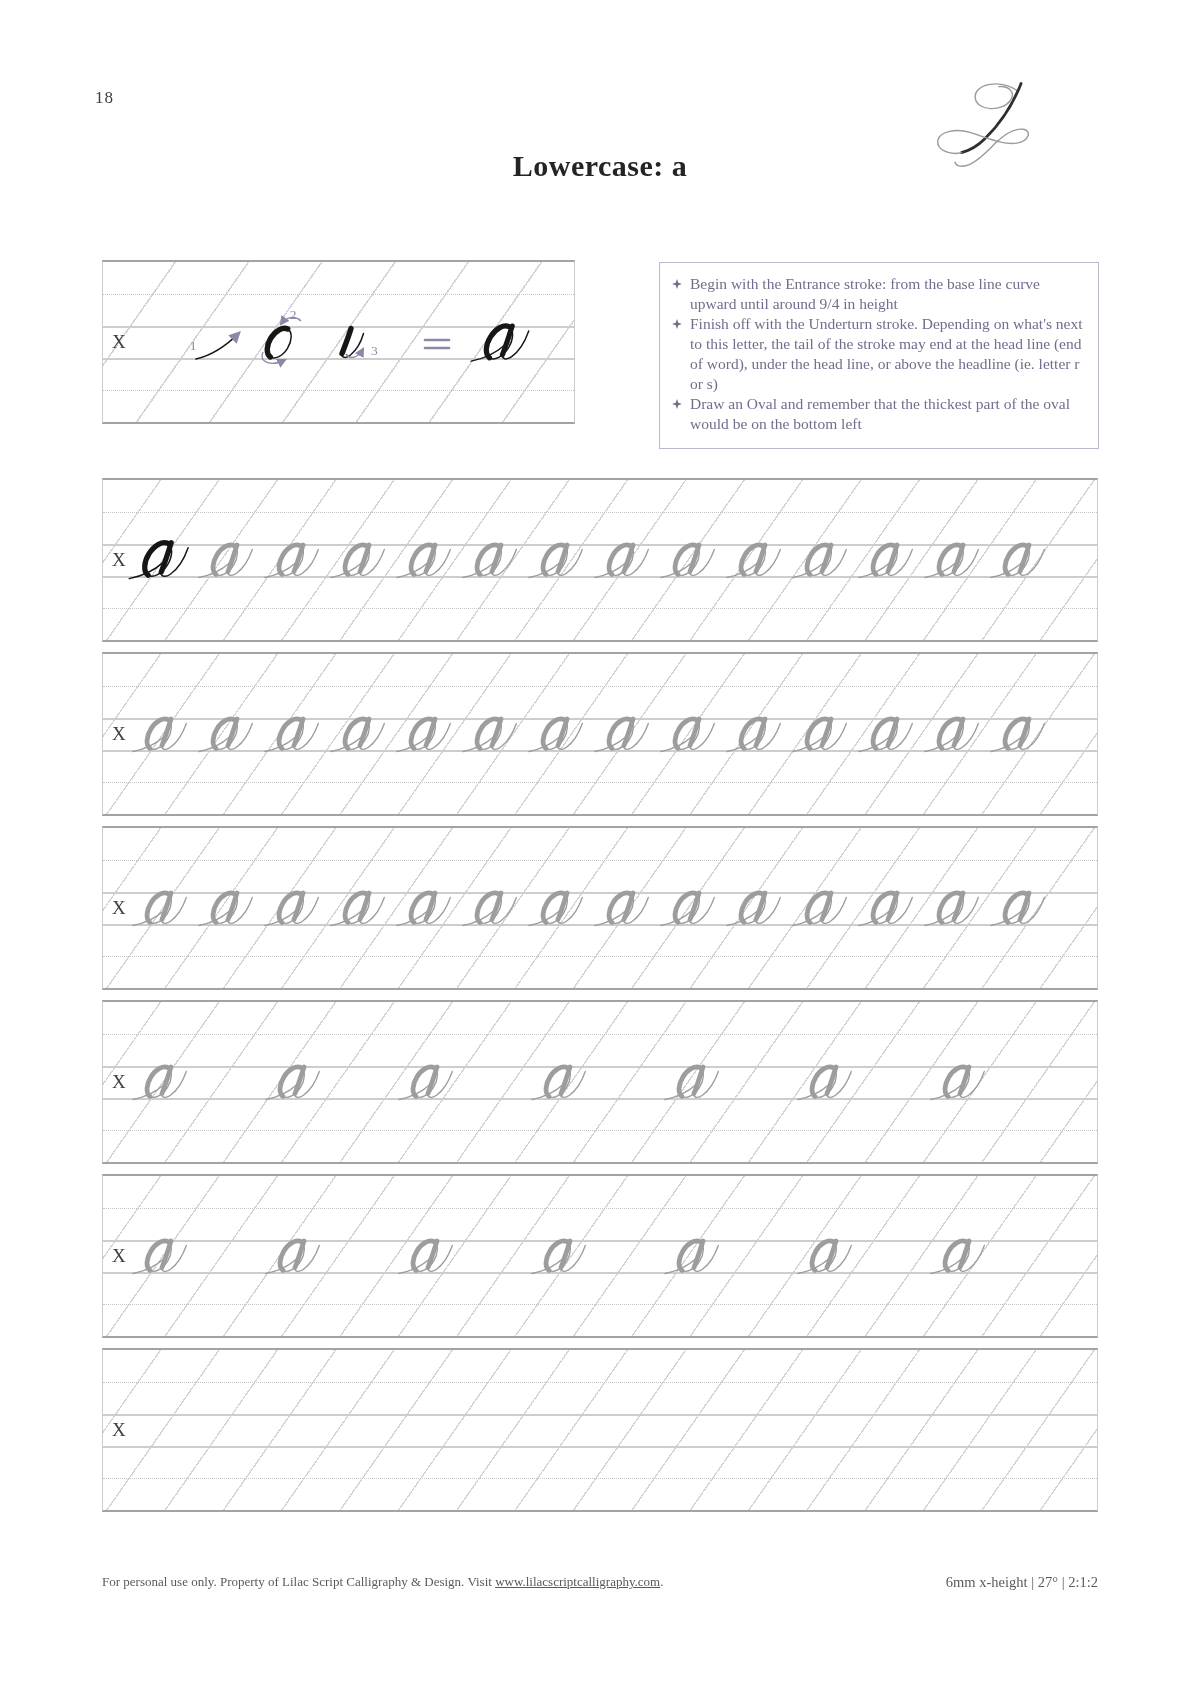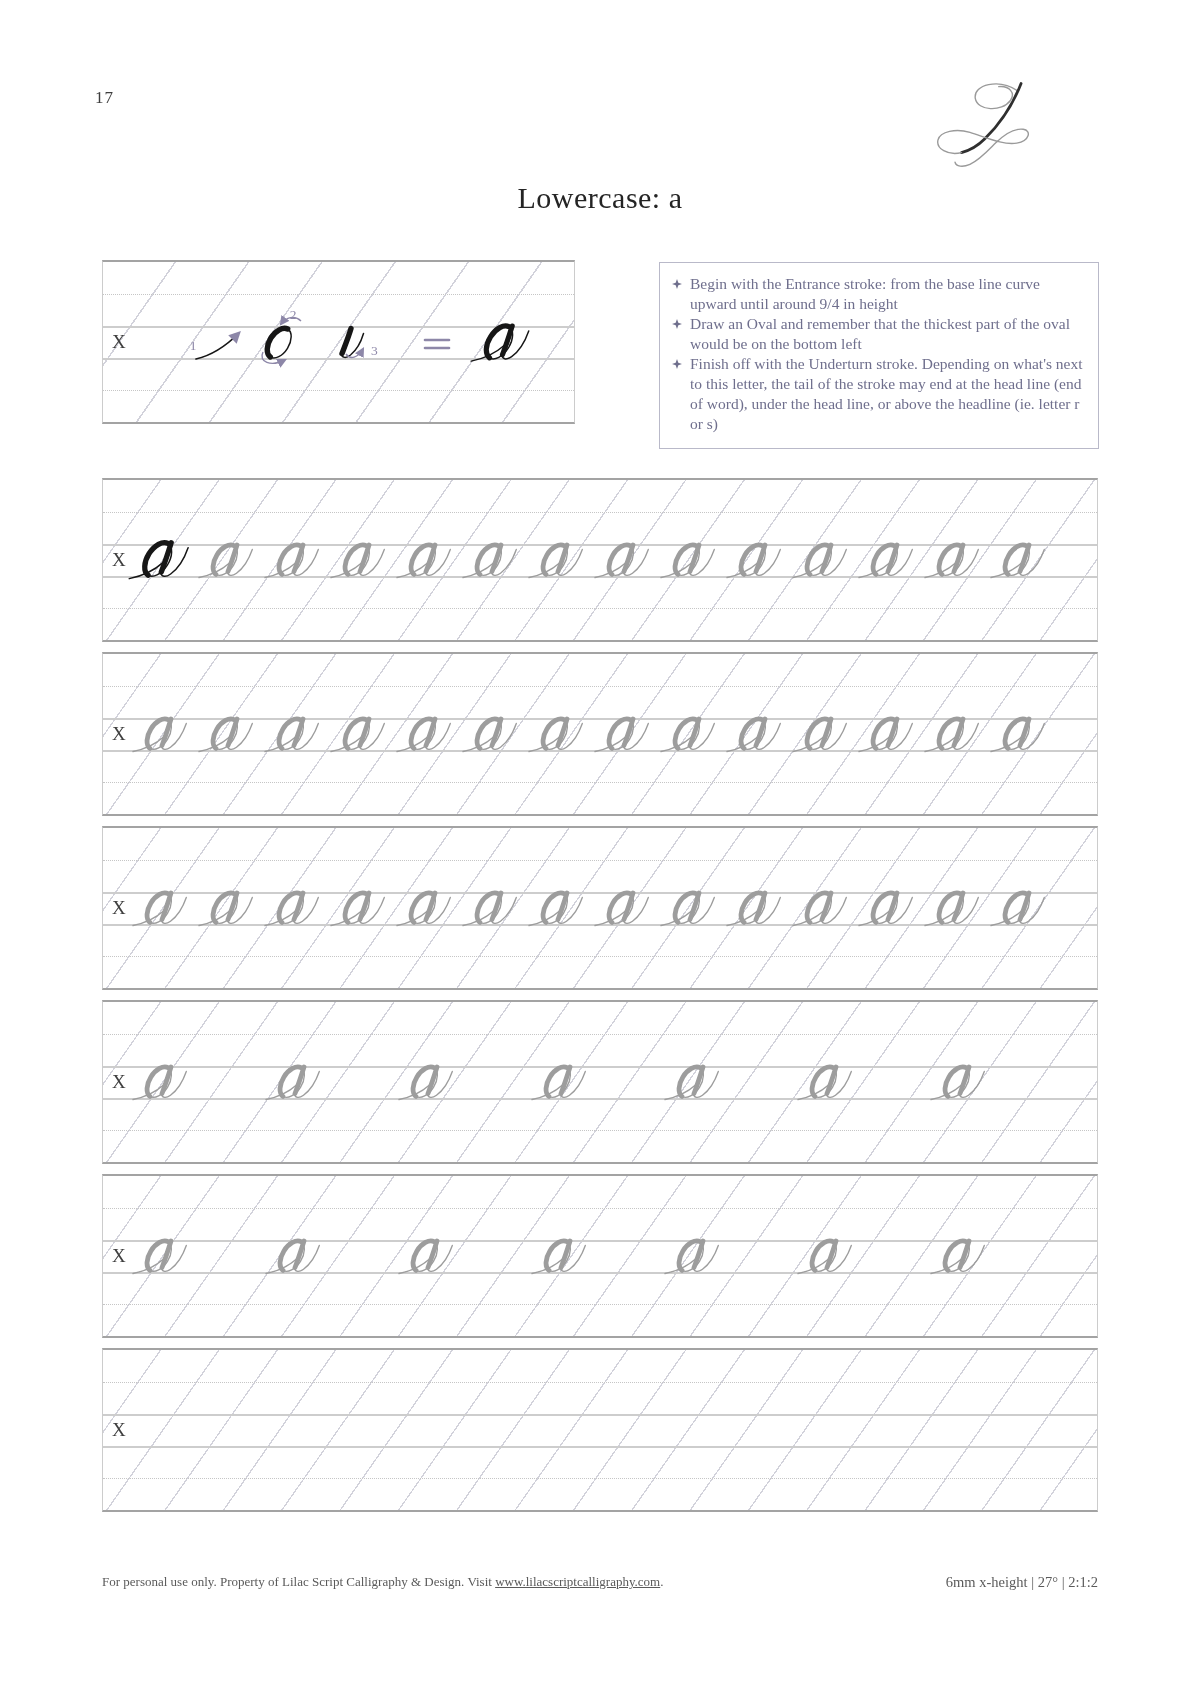--- a/index.html
+++ b/index.html
@@ -1,21 +1,21 @@
 <!DOCTYPE html>
 <html style="--accent: #6F6F8D; --annotation: #8D87A8; --ink: #161616; --letter-gray: #9D9D9D; --guide-border: #A3A3A3; --guide-line: #CDCDCD; --guide-dotted: #C6C6C6; --slant: #C3C3CF; --box-border: #B9B9C9; --footer-text: #5A5A5A;"><head>
 <meta charset="utf-8">
 <style>
   html,body{margin:0;padding:0;background:#ffffff;}
   .sheet{position:relative;width:1200px;height:1697px;background:#fff;overflow:hidden;
          font-family:"Liberation Serif", serif;}
 
   .page-number{position:absolute;left:95px;top:88px;font-size:17px;color:#3d3d3d;letter-spacing:1px;}
-  .title{position:absolute;left:0;right:0;top:181px;margin:0;text-align:center;
-         font-size:30px;font-weight:400;color:#242424;letter-spacing:.5px;}
+  .title{position:absolute;left:0;right:0;top:149px;margin:0;text-align:center;
+         font-size:30px;font-weight:700;color:#242424;letter-spacing:.5px;}
   .logo{position:absolute;left:928px;top:76px;width:118px;height:98px;}
 
   
   .guide-row{position:absolute;box-sizing:border-box;background:#fff;
     border-top:2px solid var(--guide-border,#a3a3a3);
     border-bottom:2px solid var(--guide-border,#a3a3a3);
     border-left:1px solid #cccccc;border-right:1px solid #cccccc;}
   .slants{position:absolute;inset:0;opacity:.75;
     background:repeating-linear-gradient(125deg,transparent 0,transparent 46.5px,
       var(--slant,#c3c3cf) 46.5px,var(--slant,#c3c3cf) 47.8px);}
@@ -61,21 +61,21 @@
       <ellipse class="hair" cx="28" cy="22" rx="10" ry="17" transform="rotate(32 28 22)"></ellipse>
       <path class="thick" d="M37,7.6 A10,17 32 0 0 19,36.4"></path>
       <path class="thick" d="M40,7 C37.5,15 33.5,27 31,33.5"></path>
       <path class="hair" d="M30.5,34.5 C31.5,38 35,38.5 39.5,35.3 C46,30.5 52,21 55.3,11.5"></path>
     </g>
   </defs>
 </svg>
 
 <div class="sheet">
 
-  <div class="page-number">17</div>
+  <div class="page-number">18</div>
 
   <svg class="logo" viewBox="0 0 110 92" fill="none" stroke-linecap="round">
     <path d="M84,14 C66,2 42,8 44,21 C46,33 69,34 77,23 C82,16 76,9 66,10" stroke="#9a9a9a" stroke-width="1.3"></path>
     <path d="M87,7 C80,25 68,44 53,59 C47,65 39,70 31,72" stroke="#2f2f2f" stroke-width="2.6"></path>
     <path d="M31,72 C18,75 7,68 9,60 C11,52 26,49 39,53 C55,58 70,65 83,63 C95,61 97,51 89,50 C81,49 71,55 63,63 C56,70 48,79 39,83 C32,86 26,85 25,81" stroke="#9a9a9a" stroke-width="1.3"></path>
   </svg>
 
   <h1 class="title">Lowercase: a</h1>
 
   <div class="guide-row" style="left:102px;top:260px;width:473px;height:164px;">
@@ -122,27 +122,27 @@
       <li>
         <svg class="bullet-icon" viewBox="0 0 10 10">
             <path d="M5,0 L6.3,3.7 L10,5 L6.3,6.3 L5,10 L3.7,6.3 L0,5 L3.7,3.7 Z" fill="#6F6F8D"></path>
           </svg>
         <span>Begin with the Entrance stroke: from the base line curve upward until around 9/4 in height</span>
       </li>
       <li>
         <svg class="bullet-icon" viewBox="0 0 10 10">
             <path d="M5,0 L6.3,3.7 L10,5 L6.3,6.3 L5,10 L3.7,6.3 L0,5 L3.7,3.7 Z" fill="#6F6F8D"></path>
           </svg>
-        <span>Draw an Oval and remember that the thickest part of the oval would be on the bottom left</span>
+        <span>Finish off with the Underturn stroke. Depending on what's next to this letter, the tail of the stroke may end at the head line (end of word), under the head line, or above the headline (ie. letter r or s)</span>
       </li>
       <li>
         <svg class="bullet-icon" viewBox="0 0 10 10">
             <path d="M5,0 L6.3,3.7 L10,5 L6.3,6.3 L5,10 L3.7,6.3 L0,5 L3.7,3.7 Z" fill="#6F6F8D"></path>
           </svg>
-        <span>Finish off with the Underturn stroke. Depending on what's next to this letter, the tail of the stroke may end at the head line (end of word), under the head line, or above the headline (ie. letter r or s)</span>
+        <span>Draw an Oval and remember that the thickest part of the oval would be on the bottom left</span>
       </li>
     </ul>
   </div>
 
   <div id="rows-host">
       <div class="guide-row" style="left: 102px; top: 478px; width: 996px; height: 164px;">
         <div class="slants"></div>
         <div class="gl dotted" style="top:32px"></div>
         <div class="gl solid" style="top:64px"></div>
         <div class="gl solid" style="top:96px"></div>

